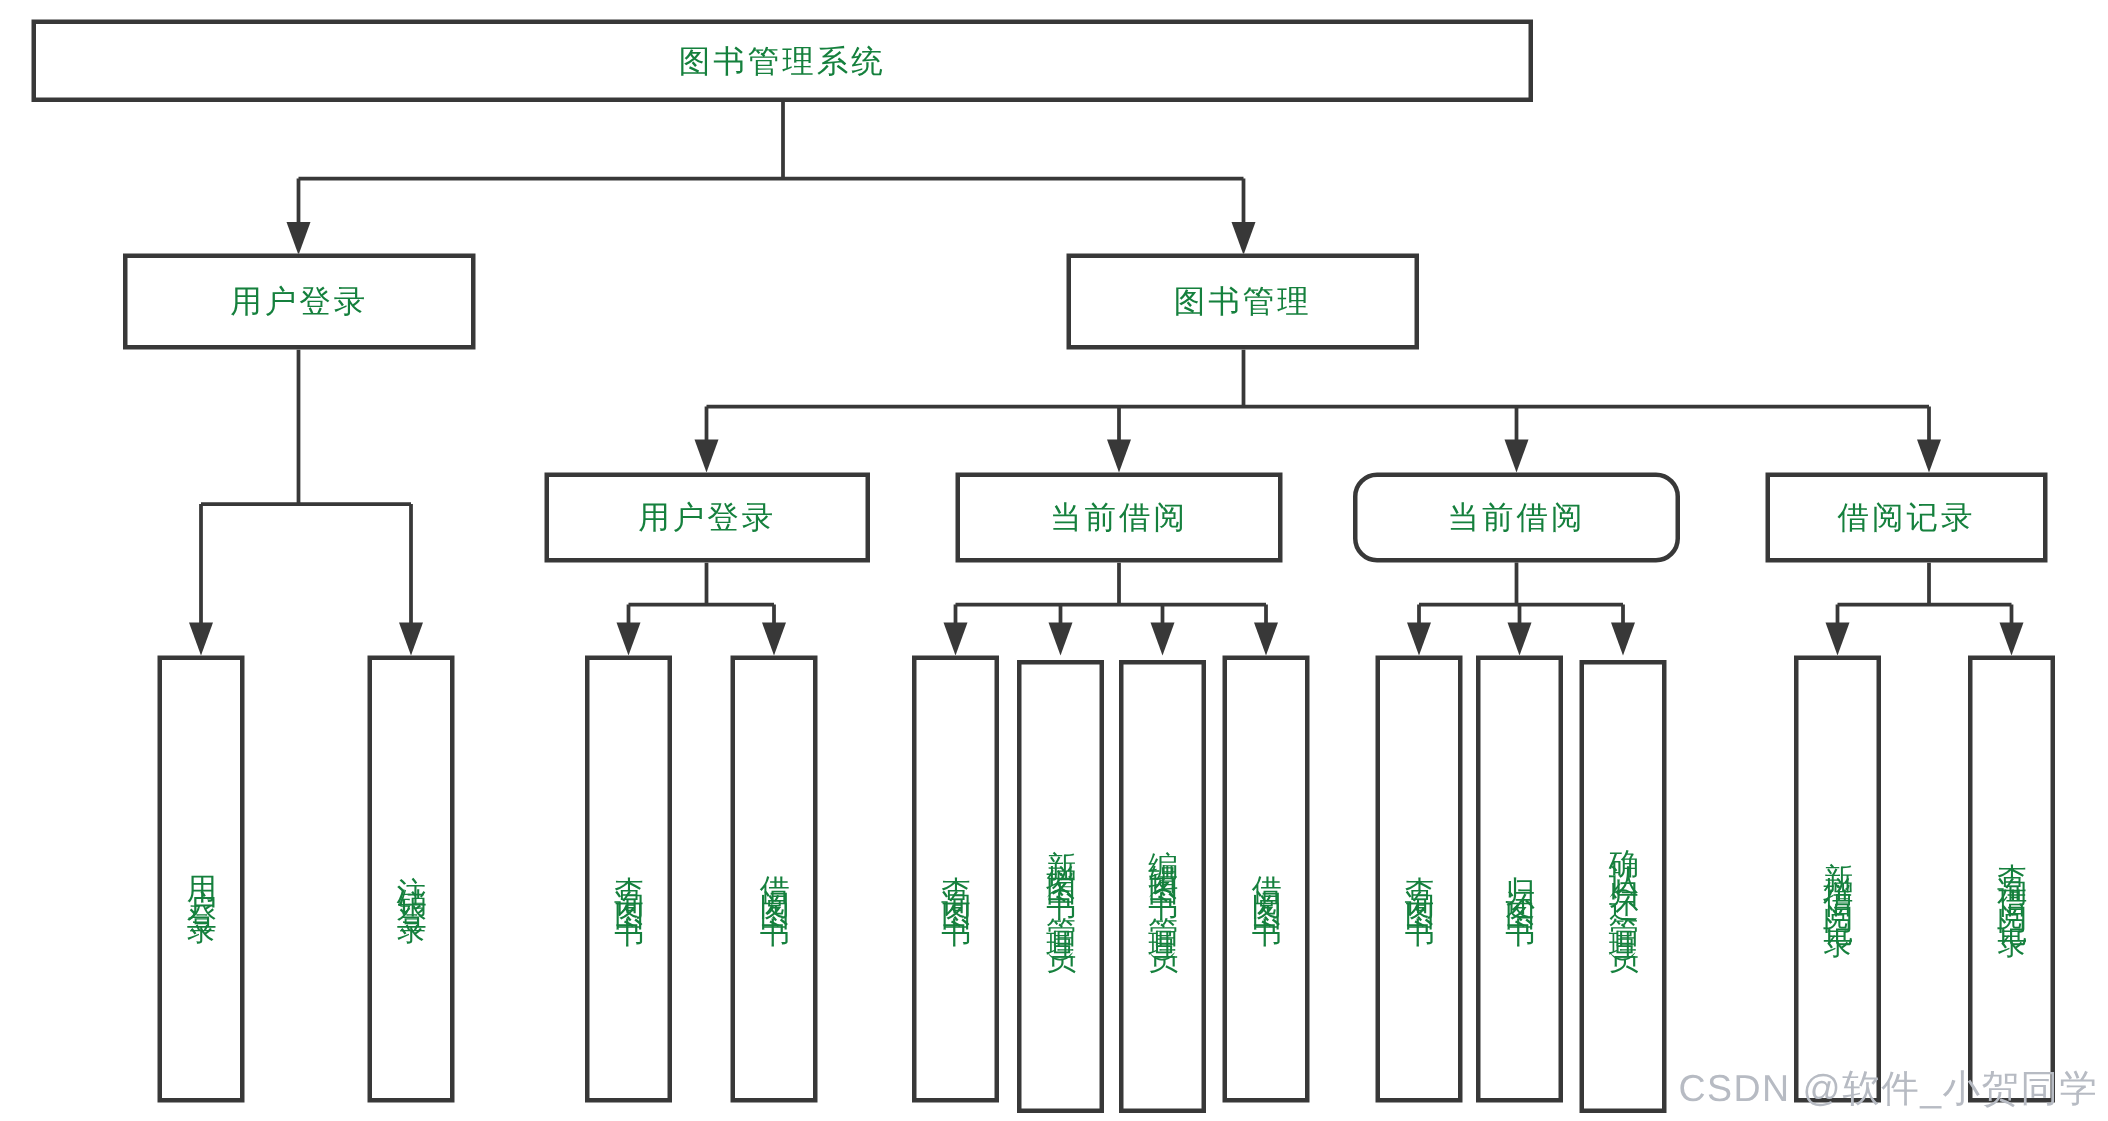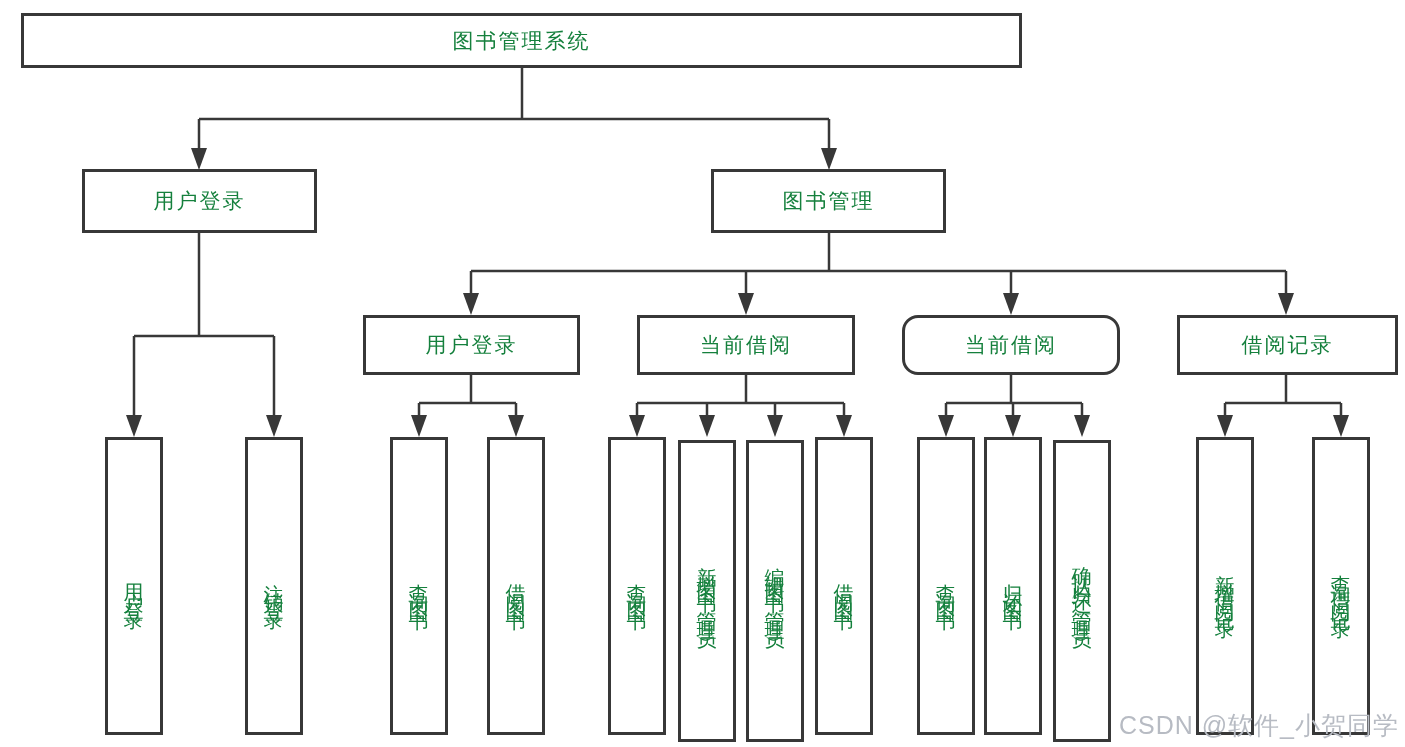--- a/index.html
+++ b/index.html
@@ -21,21 +21,21 @@
     z-index:2;
   }
   .h-node{font-size:21px;letter-spacing:2px;}
   .root{left:21px;top:13px;width:1001px;height:55px;font-size:21px;}
   .lvl2-a{left:82px;top:169px;width:235px;height:64px;}
   .lvl2-b{left:711px;top:169px;width:235px;height:64px;}
   .lvl3{top:315px;height:60px;}
   .lvl3-a{left:363px;width:217px;}
   .lvl3-b{left:637px;width:218px;}
   .lvl3-c{left:902px;width:218px;border-radius:16px;}
-  .lvl3-d{left:1177px;width:221px;}
+  .lvl3-d{left:1177px;width:188px;}
   .leaf{
     top:437px;width:58px;height:298px;
     writing-mode:vertical-rl;
     font-size:20px;
     letter-spacing:9px;
     line-height:1;
     text-align:center;
   }
   .leaf.tall{top:440px;height:302px;}
   .x105{left:105px;}  .x245{left:245px;}

